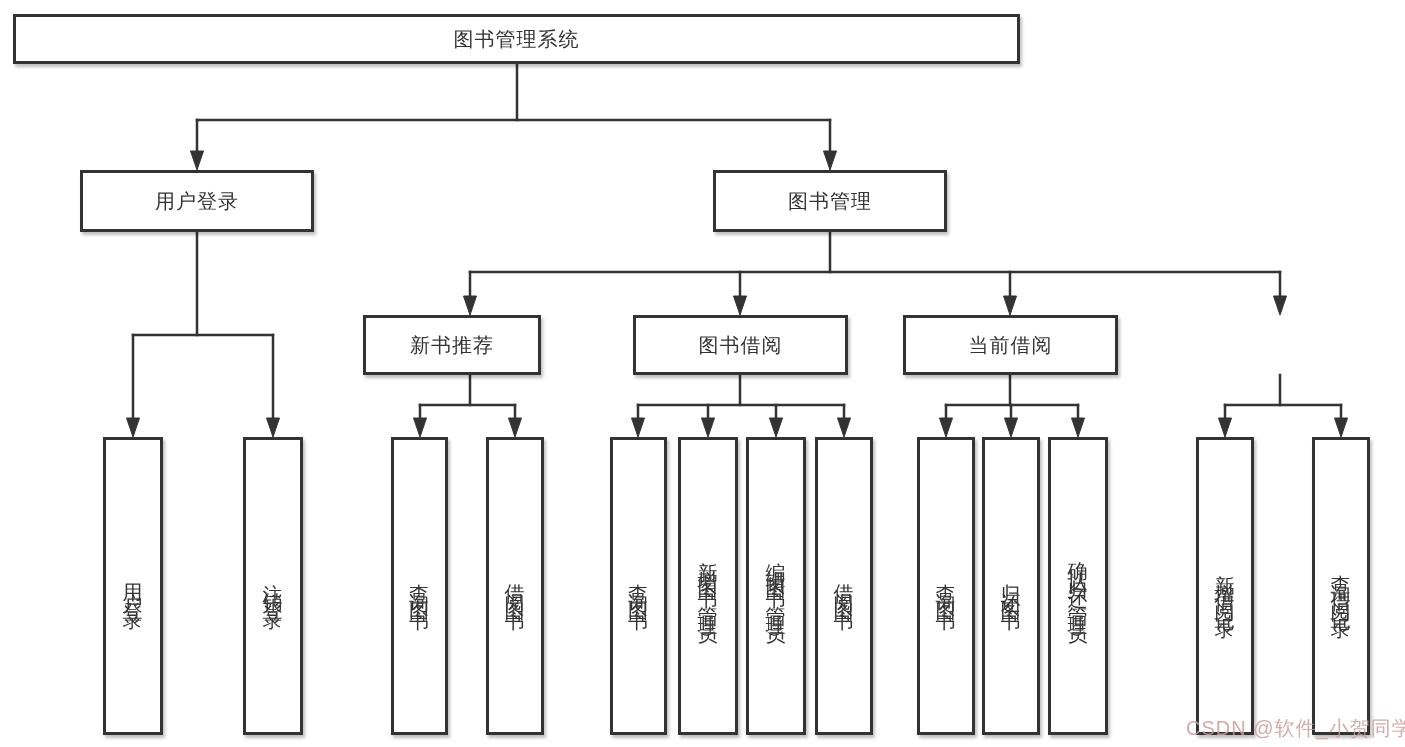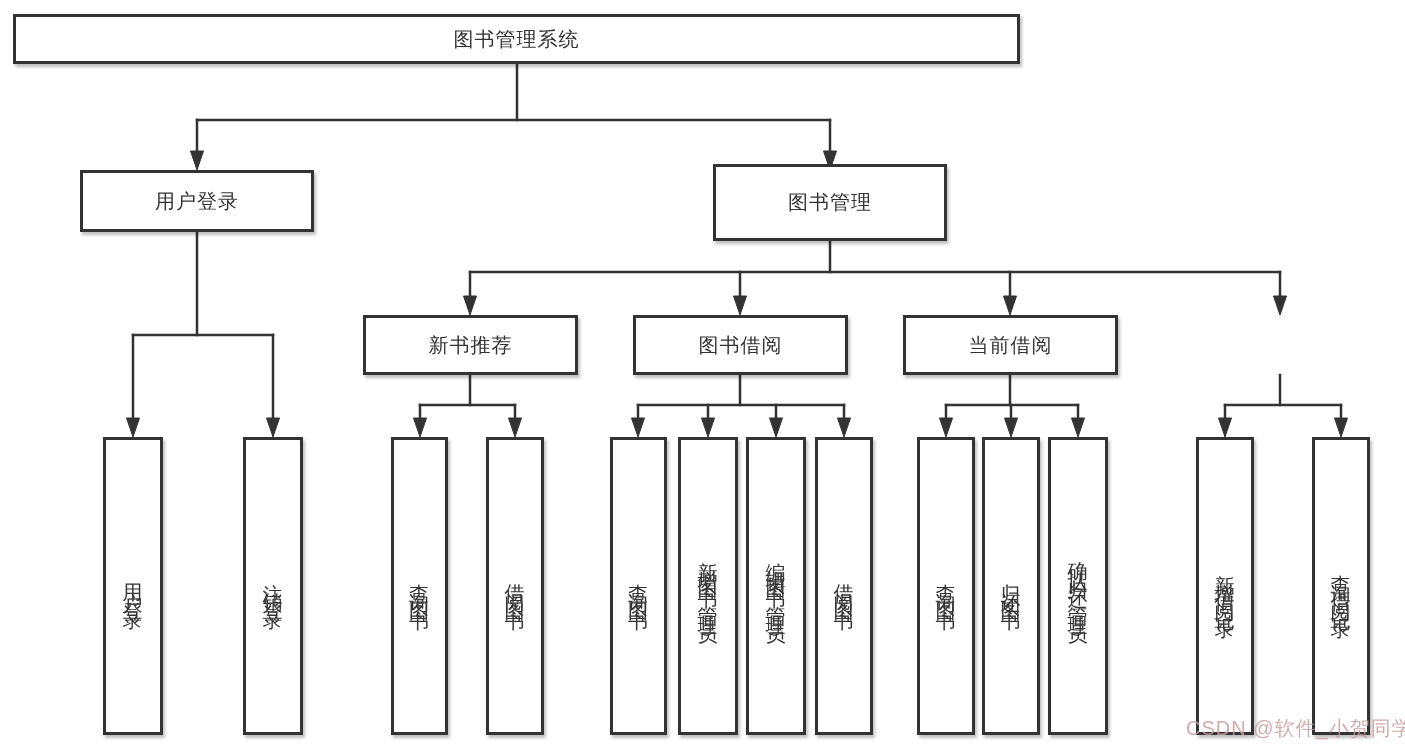--- a/index.html
+++ b/index.html
@@ -149,23 +149,23 @@
       <line x1="1225" y1="405" x2="1225" y2="421"></line>
       <line x1="1341" y1="405" x2="1341" y2="421"></line>
       <polygon points="1218.5,418 1231.5,418 1225,437"></polygon>
       <polygon points="1334.5,418 1347.5,418 1341,437"></polygon>
     </g>
   </svg>
 
   <div class="hnode" style="left:13px; top:14px; width:1007px; height:50px;">图书管理系统</div>
 
   <div class="hnode" style="left:80px; top:170px; width:234px; height:62px;">用户登录</div>
-  <div class="hnode" style="left:713px; top:164px; width:234px; height:77px;">图书管理</div>
+  <div class="hnode" style="left:713px; top:170px; width:234px; height:62px;">图书管理</div>
 
-  <div class="hnode" style="left:363px; top:315px; width:215px; height:60px;">新书推荐</div>
+  <div class="hnode" style="left:363px; top:315px; width:178px; height:60px;">新书推荐</div>
   <div class="hnode" style="left:633px; top:315px; width:215px; height:60px;">图书借阅</div>
   <div class="hnode" style="left:903px; top:315px; width:215px; height:60px;">当前借阅</div>
 
   <div class="vnode" style="left:103px; width:60px;">用户登录</div>
   <div class="vnode" style="left:243px; width:60px;">注销登录</div>
 
   <div class="vnode" style="left:391px; width:57px;">查询图书</div>
   <div class="vnode" style="left:486px; width:58px;">借阅图书</div>
 
   <div class="vnode" style="left:610px; width:57px;">查询图书</div>

